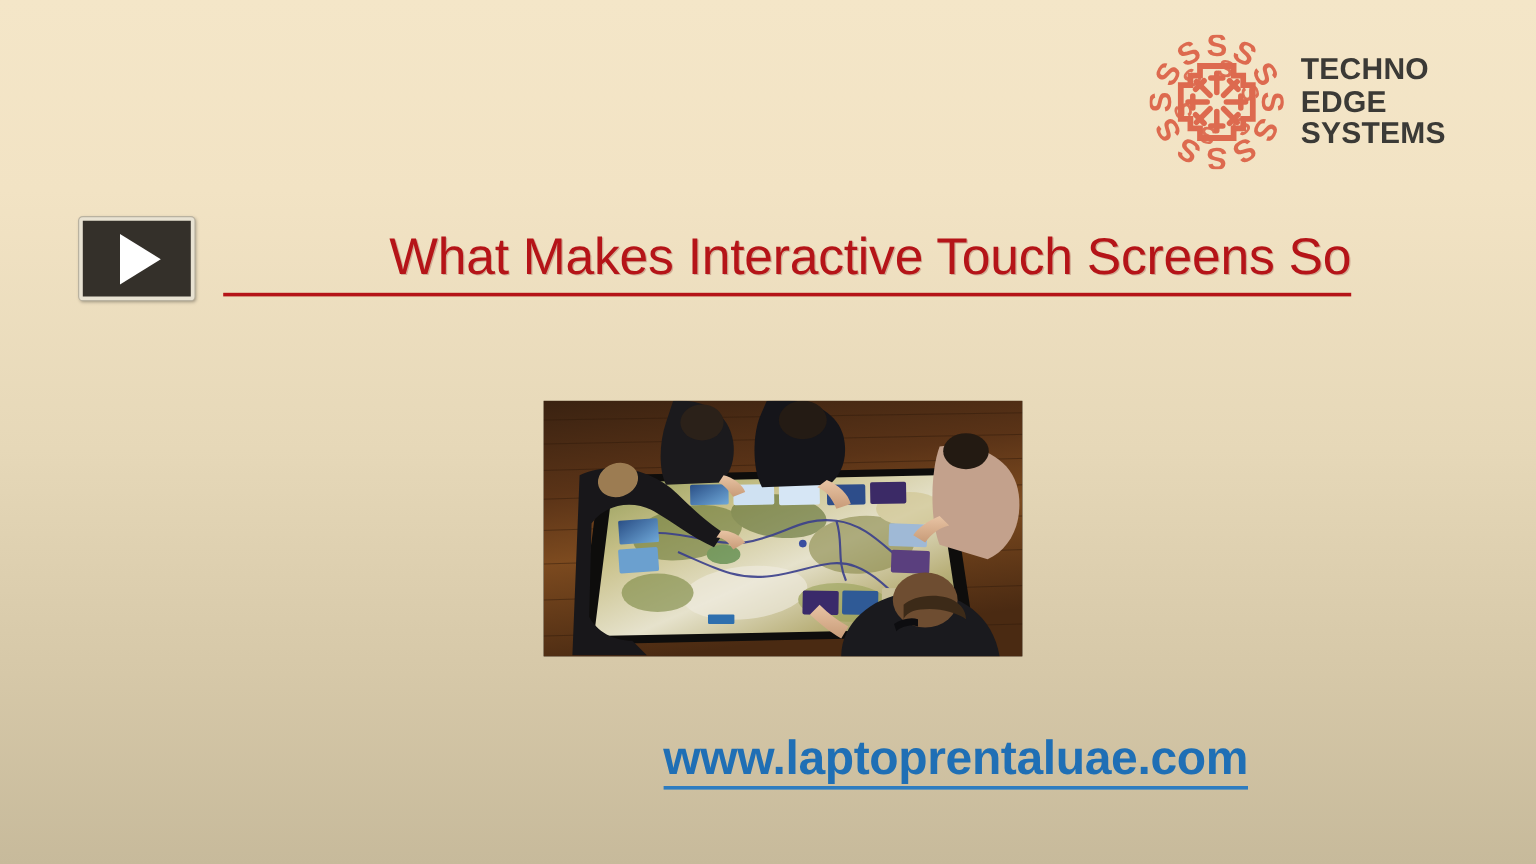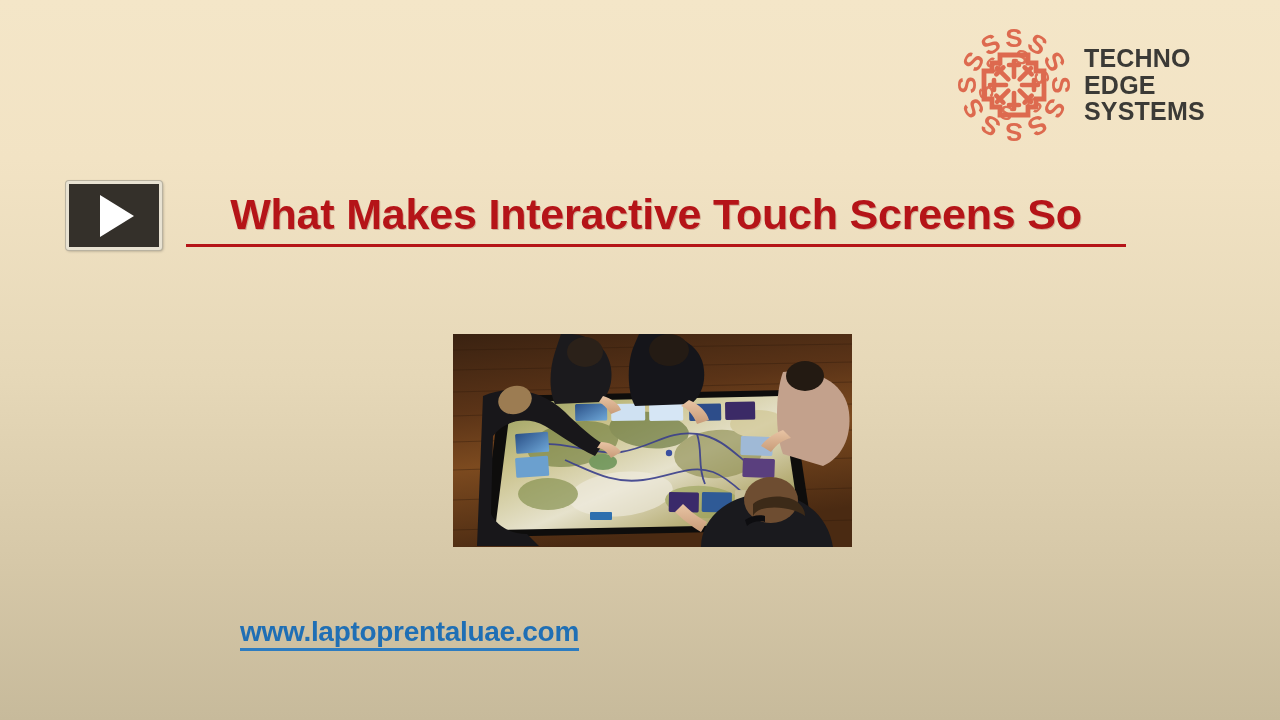--- a/index.html
+++ b/index.html
@@ -79,24 +79,24 @@
     border-left: 34px solid #ffffff;
     margin-left: 6px;
   }
 
   
   .title {
     position: absolute;
     left: 186px;
     top: 186px;
     width: 940px;
-    text-align: center;
+    text-align: right;
     color: #b51418;
     font-family: "Liberation Sans", sans-serif;
-    font-weight: 700;
+    font-weight: 400;
     font-size: 43px;
     line-height: 57px;
     letter-spacing: -0.2px;
     text-shadow: 1px 1px 0 rgba(120,20,20,0.25);
   }
   .title .ln {
     display: inline-block;
     border-bottom: 3px solid #b51418;
     padding-bottom: 1px;
   }
@@ -114,25 +114,25 @@
     background: #2b1a0e;
   }
   .photo svg { display: block; width: 399px; height: 213px; }
 
   
   .site-url {
     position: absolute;
     left: 240px;
     top: 608px;
     width: 800px;
-    text-align: left;
+    text-align: right;
     color: #1f6fb5;
     font-family: "Liberation Sans", sans-serif;
     font-weight: 700;
-    font-size: 28px;
+    font-size: 40px;
     line-height: 48px;
     letter-spacing: -0.3px;
   }
   .site-url u {
     text-decoration: none;
     border-bottom: 3px solid #2d7cc0;
     padding-bottom: 1px;
   }
 </style>
 </head>

